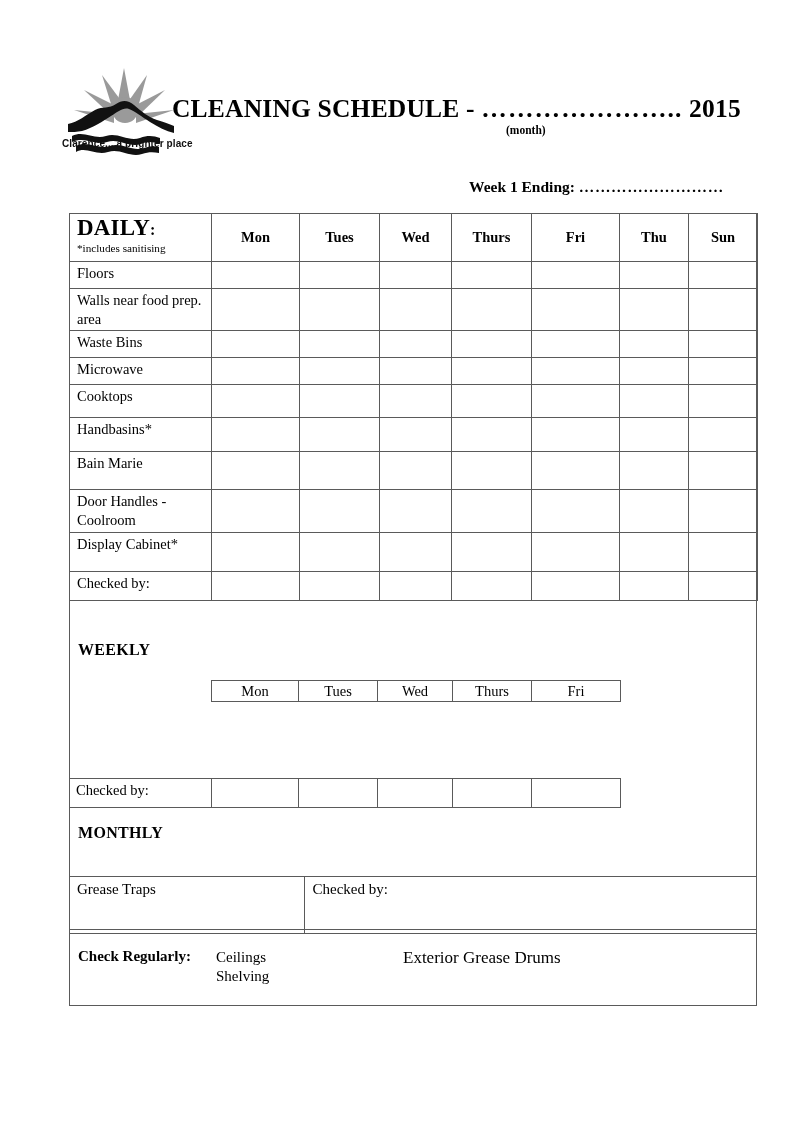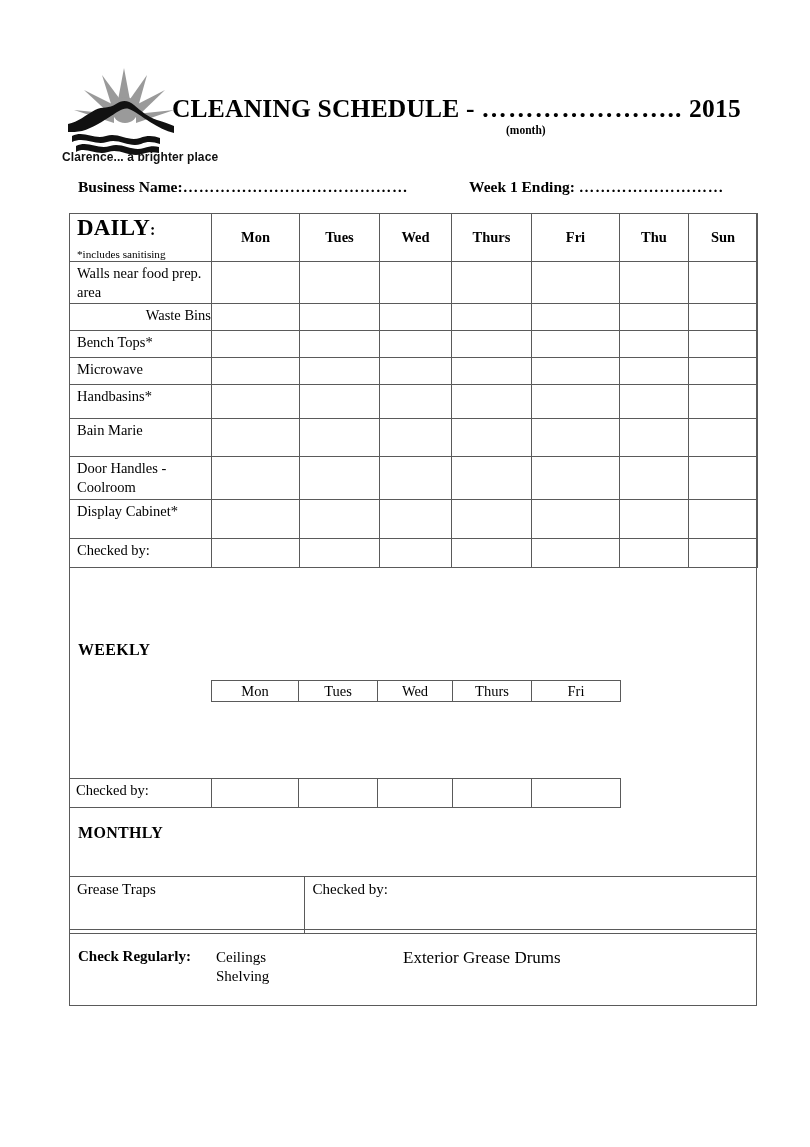--- a/index.html
+++ b/index.html
@@ -28,24 +28,24 @@
     position: absolute;
     left: 62px;
     top: 66px;
     width: 130px;
     height: 92px;
   }
   .logo svg { display: block; }
   .logo-tagline {
     position: absolute;
     left: 0px;
-    top: 84px;
+    top: 72px;
     width: 135px;
     font-family: "Liberation Sans", "DejaVu Sans", sans-serif;
-    font-size: 12px;
+    font-size: 10px;
     font-weight: bold;
     letter-spacing: .1px;
     color: #111;
     white-space: nowrap;
   }
   .title-line {
     position: absolute;
     left: 172px;
     top: 94px;
     font-size: 25.5px;
@@ -126,21 +126,21 @@
     font-weight: bold;
     letter-spacing: .2px;
   }
   .daily-head-label .colon {
     font-size: 16px;
     font-weight: bold;
   }
   .daily-head-label .sub {
     display: block;
     font-size: 11.2px;
-    margin-top: 10px;
+    margin-top: 4px;
     white-space: nowrap;
   }
   .day-head {
     text-align: center;
     font-size: 15px;
     font-weight: bold;
     vertical-align: middle;
   }
 
   
@@ -271,23 +271,20 @@
   </div>
 
   <div class="title-line">
     <span>CLEANING SCHEDULE - </span><span class="title-dots">…………………..</span> <span>2015</span>
   </div>
 
   <div class="month-note">(month)</div>
 </div>
 
 <div class="bizrow">
-  <div class="biz-left">
-    <span class="lbl">Business Name:</span><span class="dots">……………………………………</span>
-  </div>
   <div class="biz-right">
     <span class="lbl">Week 1 Ending:</span> <span class="dots">………………………</span>
   </div>
 </div>
 
 <div class="page-frame"></div>
 
 <table class="daily-table">
   <colgroup>
     <col style="width:142px">
@@ -304,51 +301,61 @@
         <td class="daily-head-label" style="height: 45px;"><span class="big">DAILY</span><span class="colon">:</span><span class="sub">*includes sanitising</span></td>
         <td class="day-head">Mon</td>
         <td class="day-head">Tues</td>
         <td class="day-head">Wed</td>
         <td class="day-head">Thurs</td>
         <td class="day-head">Fri</td>
         <td class="day-head">Thu</td>
         <td class="day-head">Sun</td>
       </tr>
       <tr>
+        <td class="cell-label" style="height: 24px;">Floors</td>
+        <td></td>
+        <td></td>
+        <td></td>
+        <td></td>
+        <td></td>
+        <td></td>
+        <td></td>
+      </tr>
+      <tr>
         <td class="cell-label" style="height: 39px; margin-top: 27px;">Walls near food prep. area</td>
         <td></td>
         <td></td>
         <td></td>
         <td></td>
         <td></td>
         <td></td>
         <td></td>
       </tr>
       <tr>
-        <td class="cell-label" style="height: 24px; text-align: right;">Waste Bins</td>
-        <td></td>
-        <td></td>
-        <td></td>
-        <td></td>
-        <td></td>
-        <td></td>
-        <td></td>
-      </tr>
-      <tr>
-        <td class="cell-label" style="height: 24px;">Bench Tops*</td>
+        <td class="cell-label" style="height: 24px;">Waste Bins</td>
         <td></td>
         <td></td>
         <td></td>
         <td></td>
         <td></td>
         <td></td>
         <td></td>
       </tr>
       <tr>
         <td class="cell-label" style="height: 24px;">Microwave</td>
+        <td></td>
+        <td></td>
+        <td></td>
+        <td></td>
+        <td></td>
+        <td></td>
+        <td></td>
+      </tr>
+      <tr>
+        <td class="cell-label" style="height: 30px;">Cooktops</td>
         <td></td>
         <td></td>
         <td></td>
         <td></td>
         <td></td>
         <td></td>
         <td></td>
       </tr>
       <tr>
         <td class="cell-label" style="height: 31px; margin-left: 40px;">Handbasins*</td>

